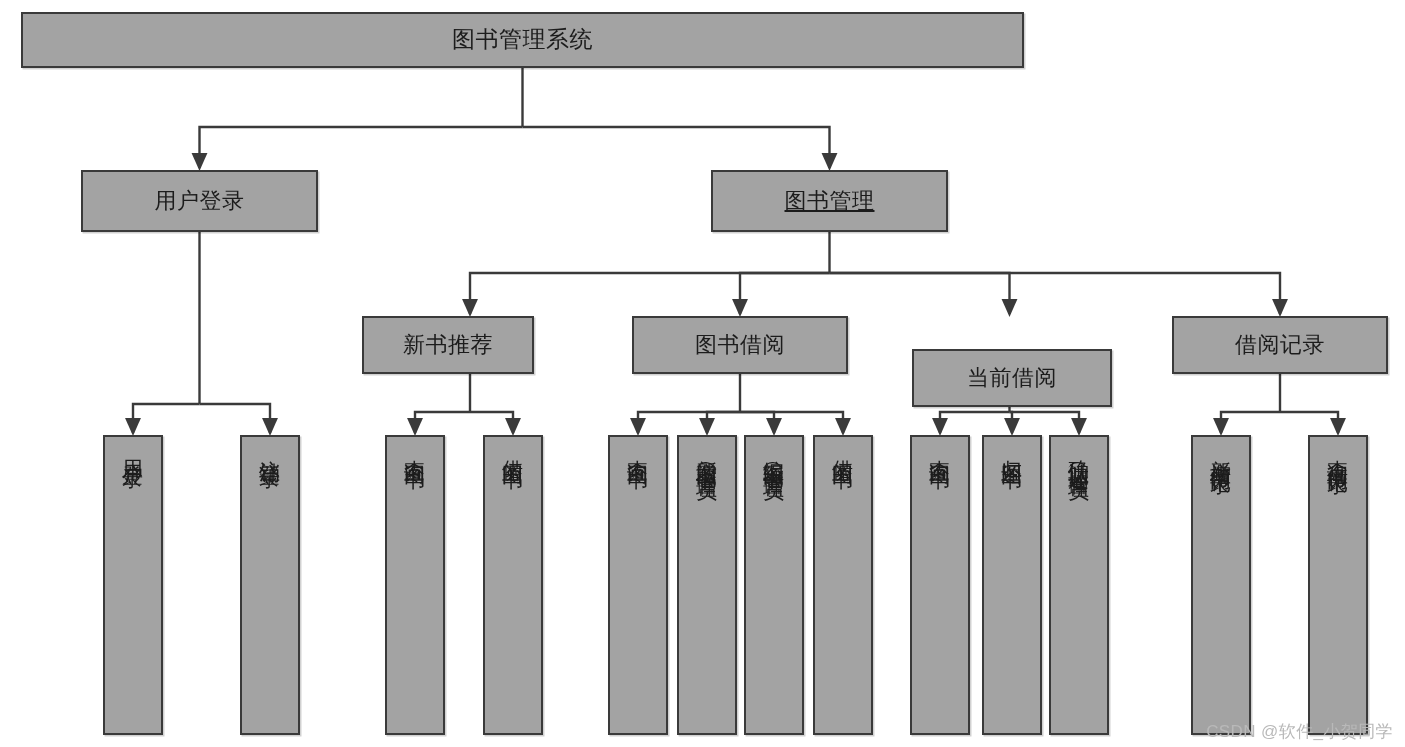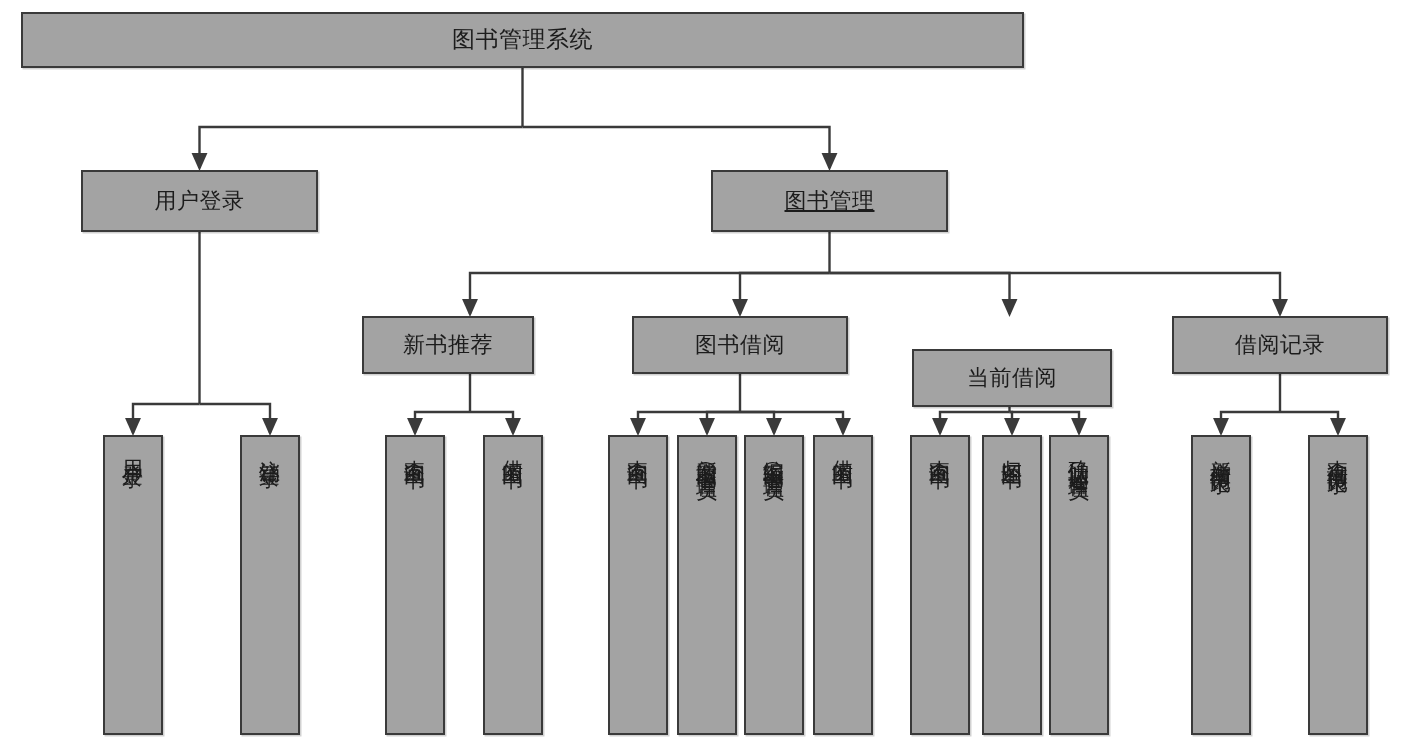--- a/index.html
+++ b/index.html
@@ -167,13 +167,14 @@
         <span class="label">确认归还（管理员）</span>
       </div>
       <div class="node vert" id="node-add-record" style="left: 1191px; top: 435px; width: 60px; height: 300px;">
         <span class="label">新增借阅记录</span>
       </div>
       <div class="node vert" id="node-q-record" style="left: 1308px; top: 435px; width: 60px; height: 300px;">
         <span class="label">查询借阅记录</span>
       </div>
     </div>
 
+  <div class="watermark">CSDN @软件_小贺同学</div>
 </div>
 
 </body></html>

